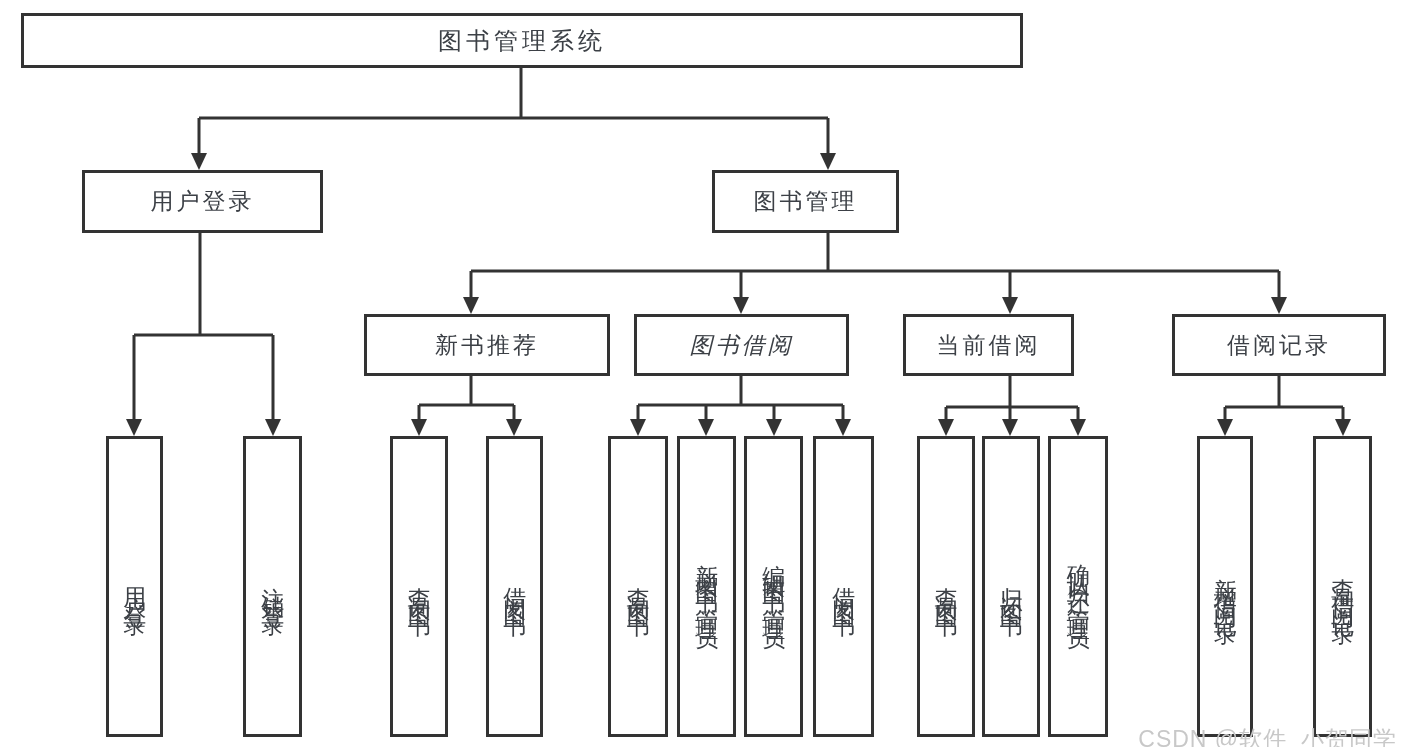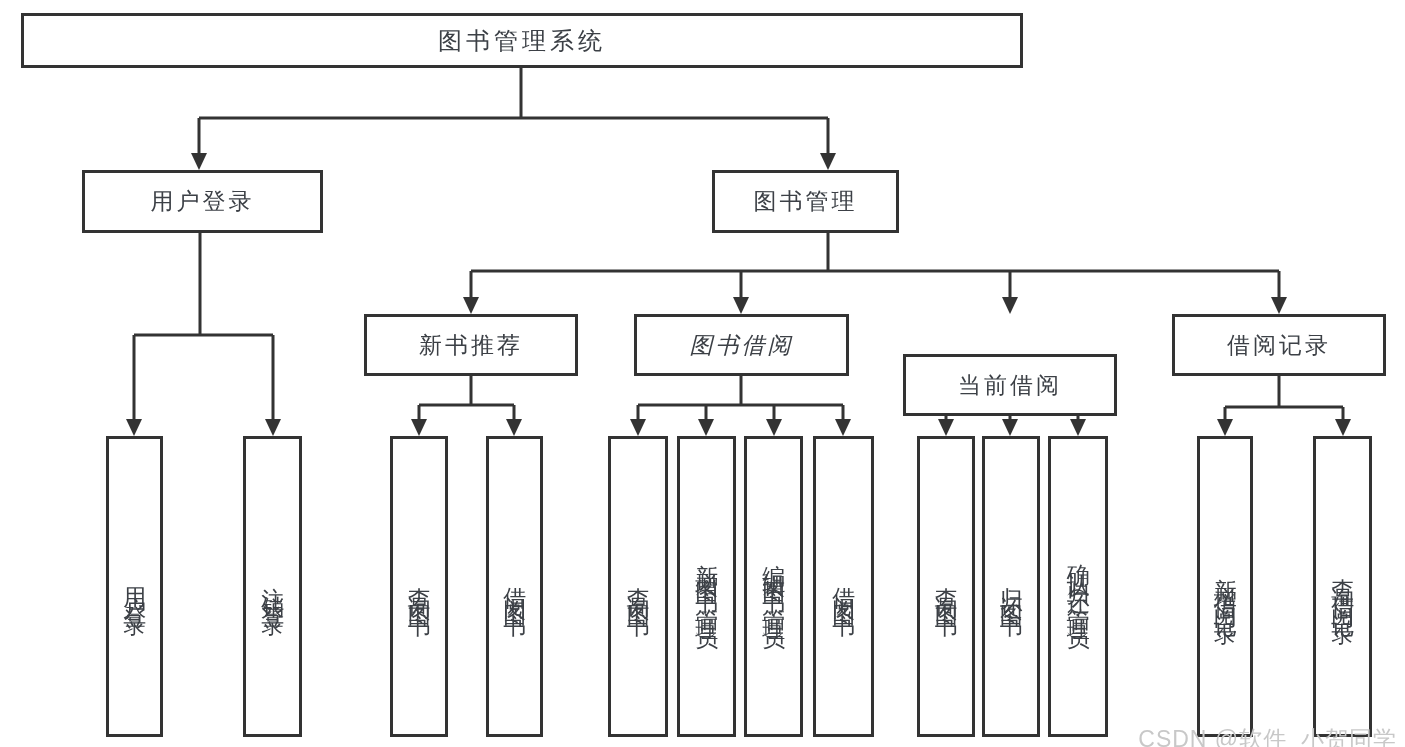--- a/index.html
+++ b/index.html
@@ -91,27 +91,27 @@
     <span class="h-label root-label">图书管理系统</span>
   </div>
 
   <div class="box" style="left:82px;top:170px;width:241px;height:63px;">
     <span class="h-label">用户登录</span>
   </div>
   <div class="box" style="left:712px;top:170px;width:187px;height:63px;">
     <span class="h-label">图书管理</span>
   </div>
 
-  <div class="box" style="left:364px;top:314px;width:214px;height:62px;">
+  <div class="box" style="left:364px;top:314px;width:246px;height:62px;">
     <span class="h-label">新书推荐</span>
   </div>
   <div class="box" style="left:634px;top:314px;width:215px;height:62px;font-style:italic;">
     <span class="h-label">图书借阅</span>
   </div>
-  <div class="box" style="left:903px;top:314px;width:214px;height:62px;margin-top:40px;">
+  <div class="box" style="left:903px;top:314px;width:171px;height:62px;">
     <span class="h-label">当前借阅</span>
   </div>
   <div class="box" style="left:1172px;top:314px;width:214px;height:62px;">
     <span class="h-label">借阅记录</span>
   </div>
 
   <div class="box leaf" style="left:106px;width:57px;">
     <span class="v-label">用户登录</span>
   </div>
   <div class="box leaf" style="left:243px;width:59px;">

